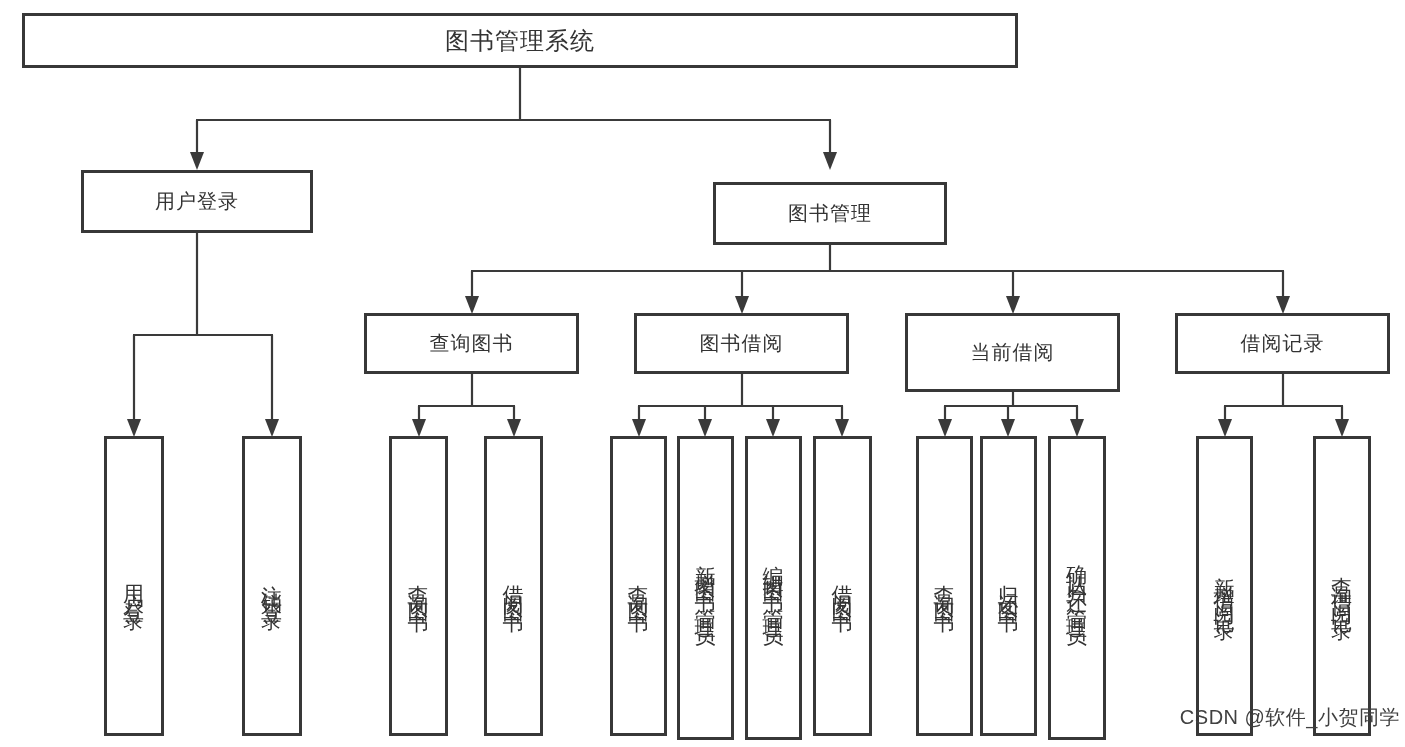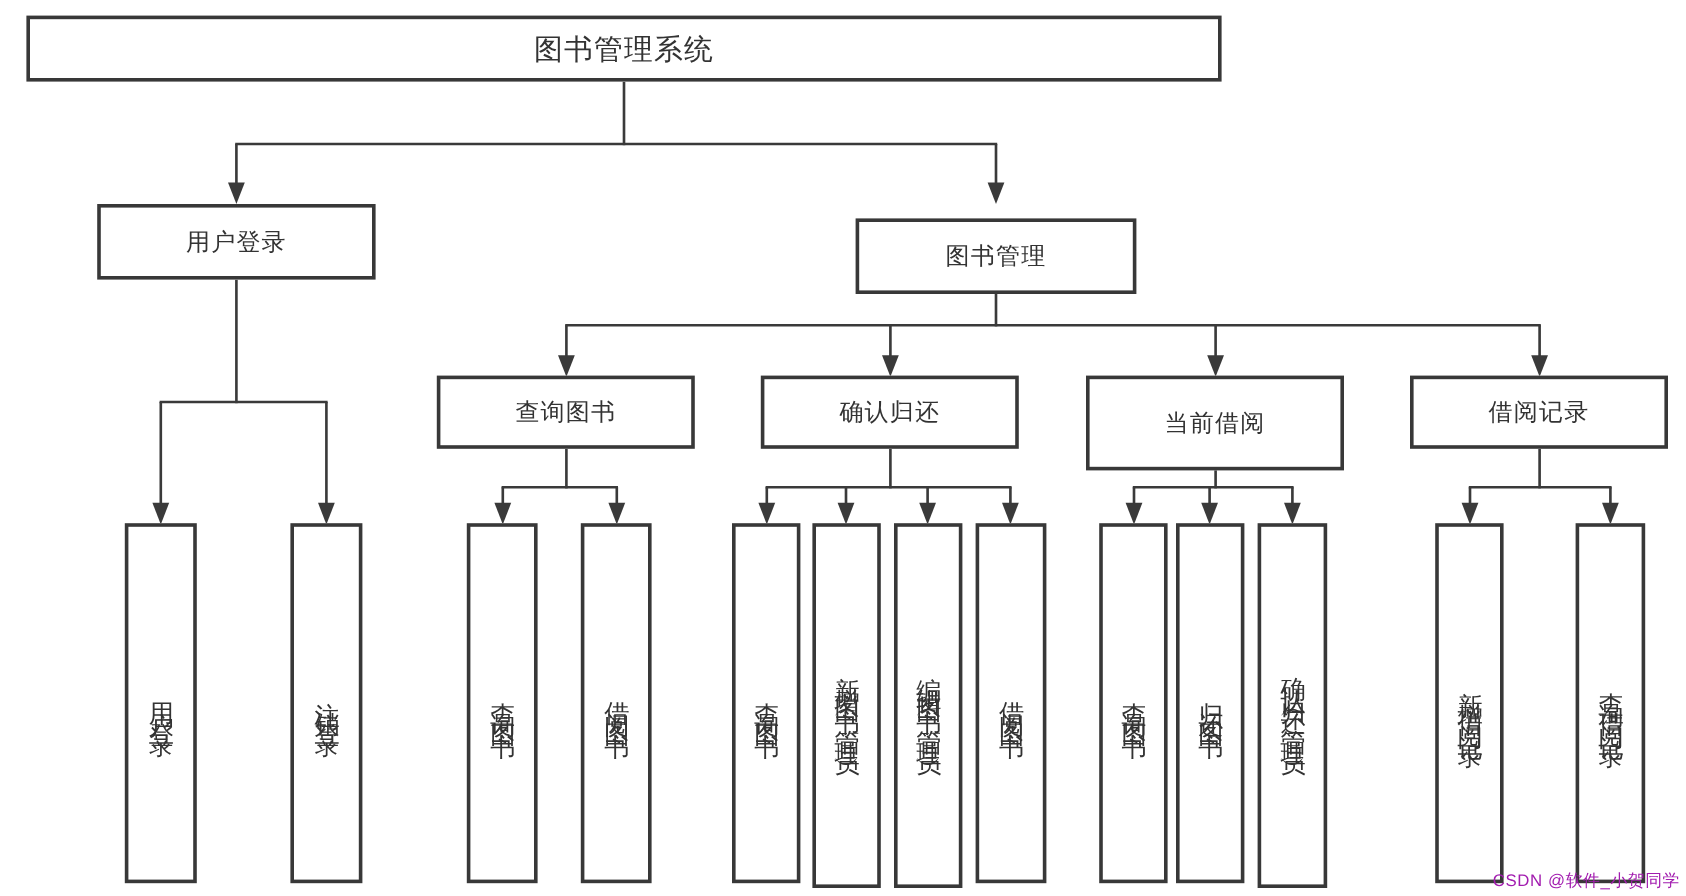--- a/index.html
+++ b/index.html
@@ -43,23 +43,23 @@
     writing-mode: vertical-rl;
     font-size: 21px;
     letter-spacing: 0.42em;
     line-height: 1;
     text-align: center;
   }
 
   .watermark {
     position: absolute;
     right: 5px;
-    bottom: 4px;
-    font-size: 14px;
-    color: #a21caf;
+    bottom: 16px;
+    font-size: 20px;
+    color: #404040;
     letter-spacing: 0.5px;
     z-index: 2;
     white-space: nowrap;
   }
 </style>
 </head>
 <body>
 
 <div class="canvas">
 
@@ -135,21 +135,21 @@
       <polygon points="1335,419 1349,419 1342,437"></polygon>
     </g>
   </svg>
 
   <div class="box hbox root-box" style="left:22px; top:13px; width:996px; height:55px;">图书管理系统</div>
 
   <div class="box hbox" style="left:81px; top:170px; width:232px; height:63px;">用户登录</div>
   <div class="box hbox" style="left:713px; top:170px; width:234px; height:63px;margin-top:12px;">图书管理</div>
 
   <div class="box hbox" style="left:364px; top:313px; width:215px; height:61px;">查询图书</div>
-  <div class="box hbox" style="left:634px; top:313px; width:215px; height:61px;">确认归还</div>
+  <div class="box hbox" style="left:634px; top:313px; width:215px; height:61px;">图书借阅</div>
   <div class="box hbox" style="left:905px; top:313px; width:215px; height:79px;">当前借阅</div>
   <div class="box hbox" style="left:1175px; top:313px; width:215px; height:61px;">借阅记录</div>
 
   <div class="box leaf" style="left:104px; top:436px; width:60px; height:300px;">用户登录</div>
   <div class="box leaf" style="left:242px; top:436px; width:60px; height:300px;">注销登录</div>
 
   <div class="box leaf" style="left:389px; top:436px; width:59px; height:300px;">查询图书</div>
   <div class="box leaf" style="left:484px; top:436px; width:59px; height:300px;">借阅图书</div>
 
   <div class="box leaf" style="left:610px; top:436px; width:57px; height:300px;">查询图书</div>

